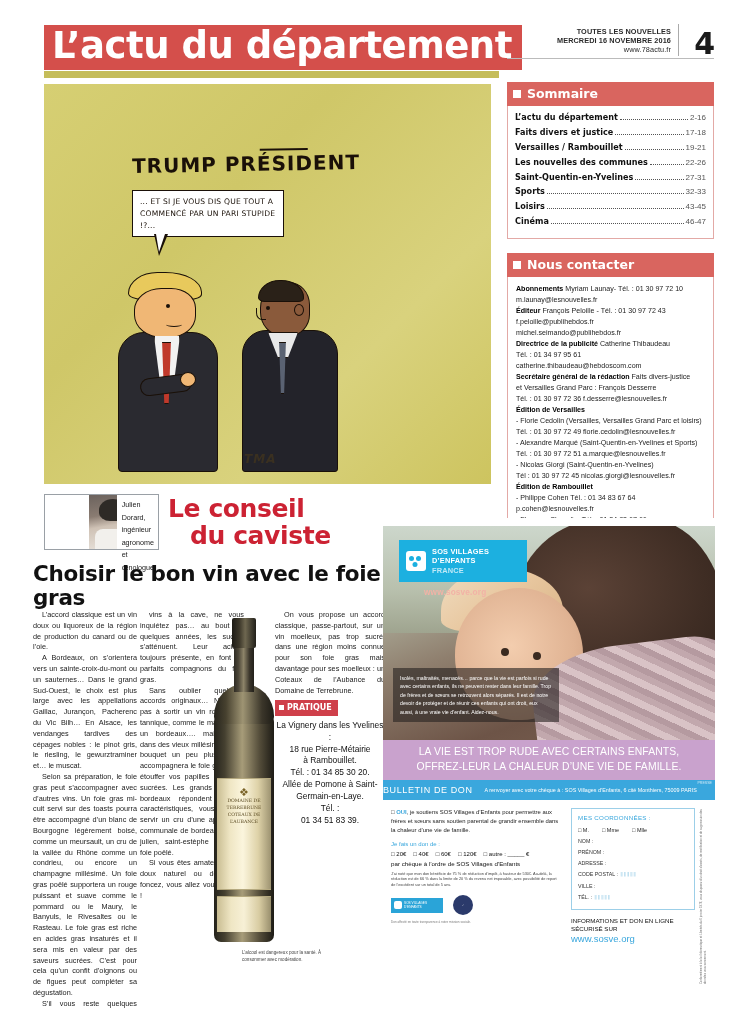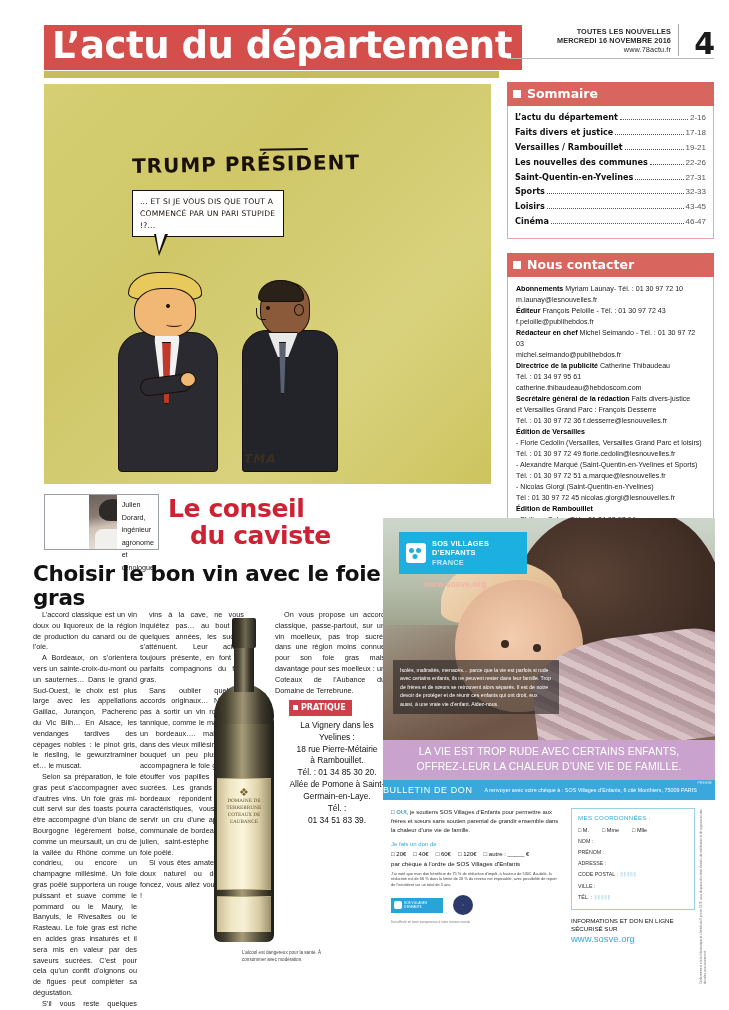--- a/index.html
+++ b/index.html
@@ -215,39 +215,39 @@
   .b-label { position:absolute; left:11px; top:160px; width:54px; height:112px;
     background: linear-gradient(90deg,#c9bd92 0%,#efe6c4 24%,#fbf5dd 48%,#ded2a8 76%,#9d9371 100%);
     border-top:1px solid #b5a97f; border-bottom:1px solid #b5a97f;
     font-size:4.6px; color:#5a4a22; text-align:center; padding-top:8px; line-height:1.5;
     font-family:"DejaVu Serif", serif; overflow:hidden;}
   .b-label .crest{ font-size:11px; color:#7a6327; line-height:1; }
   .b-label2 { position:absolute; left:11px; top:278px; width:54px; height:36px;
     background: linear-gradient(90deg,#c9bd92 0%,#efe6c4 26%,#f7f0d6 50%,#d8cca2 78%,#998f6d 100%);
     border-top:1px solid #b5a97f;}
 
-  .pratique-box { margin-top:4px;margin-left:14px; }
+  .pratique-box { margin-top:4px; }
   .pratique-head {
     display:inline-flex; align-items:center; gap:3px;
     background:#cf3f4a; color:#fff; font-size:8px; font-weight:bold;
     padding:1.5px 6px 2px 4px; font-family:"DejaVu Sans", sans-serif;
   }
   .pratique-head .sq{ width:5px;height:5px;background:#fff;display:inline-block;}
   .pratique-body{ font-size:8.4px; line-height:1.42; color:#111; margin-top:4px; }
   .pratique-body .ctr { text-align:center; }
   .pratique-body .lft { text-align:center; }
   .warn {
     position:absolute; left:242px; top:950px; width:100px;
     font-size:4.6px; line-height:1.45; color:#444;
   }
 
   
   .ad { position:absolute; left:383px; top:518px; width:332px; height:470px;
     background:#fff; }
-  .ad-photo { position:absolute; left:0; top:0; width:332px; height:222px;
+  .ad-photo { position:absolute; left:0; top:8px; width:332px; height:222px;
     background: linear-gradient(160deg,#9aa59a 0%,#b5b9a6 18%,#8f7f6e 45%,#6d5447 72%,#7d6354 100%);
     overflow:hidden; }
   .ad-photo .blurbg { position:absolute; left:0; top:0; width:100%; height:48%;
     background: linear-gradient(180deg,#cdd7cc 0%,#b8c0ad 60%,#9fa48f 100%); }
   .ad-photo .hair { position:absolute; right:-10px; top:-8px; width:210px; height:176px;
     background: radial-gradient(ellipse at 35% 40%, #5b4236 0%, #3f2d24 60%, #2e211a 100%);
     border-radius: 46% 40% 50% 54% / 52% 60% 40% 48%; }
   .ad-photo .doll { position:absolute; left:72px; top:62px; width:128px; height:132px;
     background: radial-gradient(ellipse at 44% 44%, #f3cdae 0%, #e0b393 62%, #c89878 100%);
     border-radius: 50% 50% 48% 48%; }
@@ -408,21 +408,20 @@
 
     <div class="side-head contact-head">
       <span class="sq"></span>
       <span>Nous contacter</span>
     </div>
     <div class="contacts" id="contacts">
         <span class="ln"><b>Abonnements</b> Myriam Launay- Tél. : 01 30 97 72 10</span>
         <span class="ln">m.launay@lesnouvelles.fr</span>
         <span class="ln"><b>Éditeur</b>  François Peloille - Tél. : 01 30 97 72 43</span>
         <span class="ln">f.peloille@publihebdos.fr</span>
-        <span class="ln"><b>Rédacteur en chef</b>  Michel Seimando - Tél. : 01 30 97 72 03</span>
         <span class="ln">michel.seimando@publihebdos.fr</span>
         <span class="ln"><b>Directrice de la publicité</b> Catherine Thibaudeau</span>
         <span class="ln">Tél. : 01 34 97 95 61 catherine.thibaudeau@hebdoscom.com</span>
         <span class="ln"><b>Secrétaire général de la rédaction</b> Faits divers-justice</span>
         <span class="ln">et Versailles Grand Parc : François Desserre</span>
         <span class="ln">Tél. : 01 30 97 72 36 f.desserre@lesnouvelles.fr</span>
         <span class="ln"><b>Édition de Versailles</b></span>
         <span class="ln">- Florie Cedolin (Versailles, Versailles Grand Parc et loisirs)</span>
         <span class="ln">Tél. : 01 30 97 72 49 florie.cedolin@lesnouvelles.fr</span>
         <span class="ln">- Alexandre Marqué (Saint-Quentin-en-Yvelines et Sports)</span>

